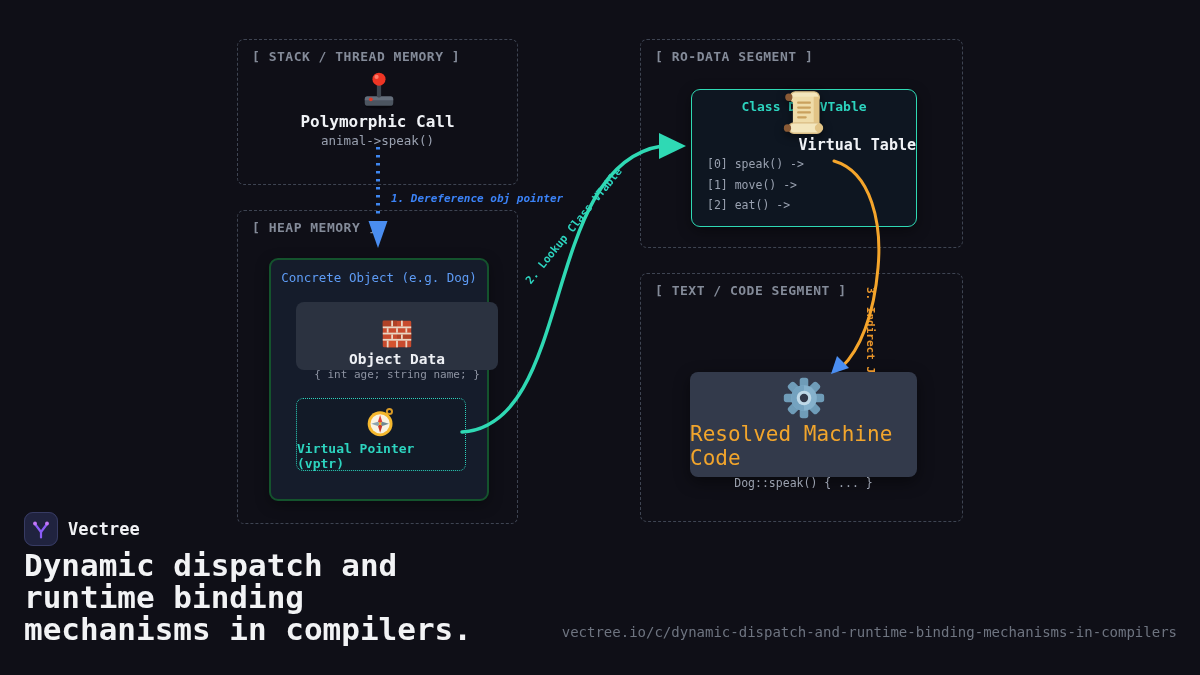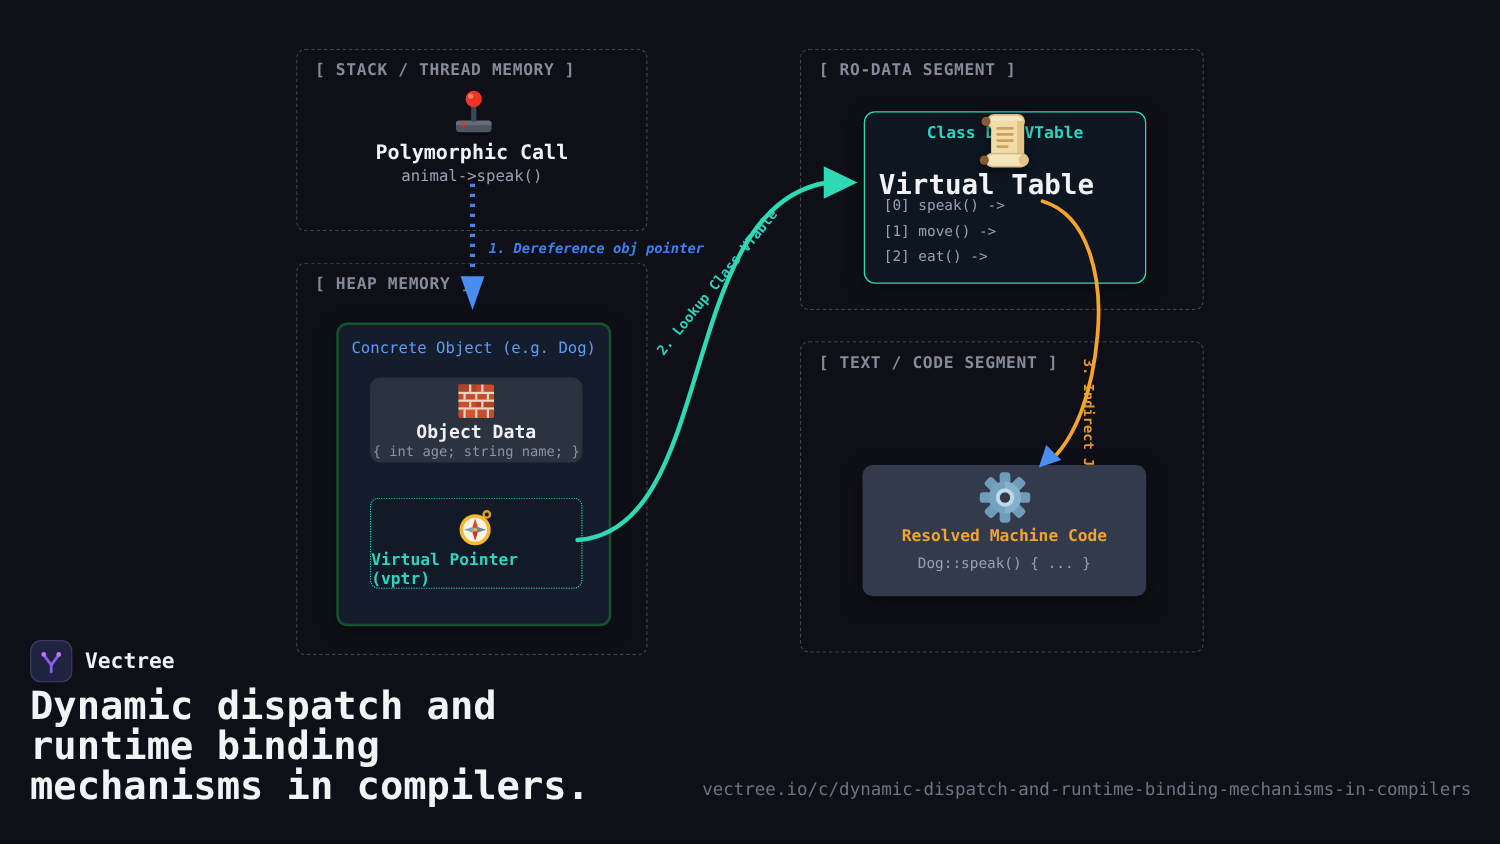--- a/index.html
+++ b/index.html
@@ -19,43 +19,43 @@
   .stack-code{position:absolute;left:0;top:93px;width:100%;text-align:center;
               font-size:12.5px;color:#9aa1b0;}
 
   
   .concrete{position:absolute;left:31px;top:47px;width:220px;height:243px;
             background:#151c2b;border:2px solid #14532d;border-radius:9px;
             box-shadow:0 4px 14px rgba(0,0,0,.35);}
   .concrete-title{position:absolute;left:0;top:10px;width:100%;text-align:center;
                   font-size:12.5px;color:#5e9cf6;}
   .card{position:absolute;display:flex;flex-direction:column;align-items:center;border-radius:8px;}
-  .objdata{left:25px;top:42px;width:170px;height:68px;background:#2b3240;padding-top:3px;}
+  .objdata{left:25px;top:42px;width:202px;height:68px;background:#2b3240;padding-top:16px;}
   .objdata-title{font-size:14.5px;font-weight:bold;color:#eef0f4;margin-top:1px;}
   .objdata-code{font-size:11px;color:#8d93a2;margin-top:1px;}
   .vptr{left:25px;top:138px;width:170px;height:73px;background:#121a27;
         border:1.5px dotted #2dd4bf;border-radius:7px;padding-top:7px;}
   .vptr-title{font-size:13px;font-weight:bold;color:#2dd4bf;margin-top:3px;}
 
   
   .vtable{position:absolute;left:50px;top:49px;width:226px;height:138px;background:#0e1621;
           border:1.5px solid #2fd9b4;border-radius:9px;box-shadow:0 4px 14px rgba(0,0,0,.4);}
   .vtable-title{position:absolute;left:0;top:9px;width:100%;text-align:center;
                 font-size:13px;font-weight:bold;color:#2dd4bf;}
   .vtable-scroll{position:absolute;left:50%;top:-3px;transform:translateX(-50%);
                  filter:drop-shadow(0 3px 4px rgba(0,0,0,.5));}
-  .vtable-subtitle{position:absolute;left:11px;top:46px;width:100%;text-align:left;
-                   font-size:22px;font-weight:bold;color:#f0f2f6;}
+  .vtable-subtitle{position:absolute;left:0;top:46px;width:100%;text-align:right;
+                   font-size:15px;font-weight:bold;color:#f0f2f6;}
   .vtable-entries{position:absolute;left:15px;top:67px;}
   .vtable-entry{font-size:11.5px;color:#99a1b0;height:20.5px;}
 
   
   .codecard{left:49px;top:98px;width:227px;height:105px;background:#333a4b;padding-top:4px;
             box-shadow:0 5px 16px rgba(0,0,0,.45);}
-  .codecard-title{font-size:13px;font-weight:bold;color:#f2a52c;margin-top:2px;}
+  .codecard-title{font-size:21px;font-weight:normal;color:#f2a52c;margin-top:2px;}
   .codecard-code{font-size:11.5px;color:#9aa0ae;margin-top:6px;}
 
   
   .arrow-label{position:absolute;font-size:11px;font-weight:bold;white-space:nowrap;}
   .label-1{left:391px;top:192px;color:#3b82f6;font-style:italic;}
   .label-2{left:528px;top:276px;color:#2dd4bf;transform:rotate(-51deg);transform-origin:0 50%;}
   .label-3{left:864px;top:287px;color:#e8952a;writing-mode:vertical-rl;height:85px;overflow:hidden;}
 
   svg.arrows{position:absolute;left:0;top:0;pointer-events:none;z-index:5;}
   .icon{display:block;}

